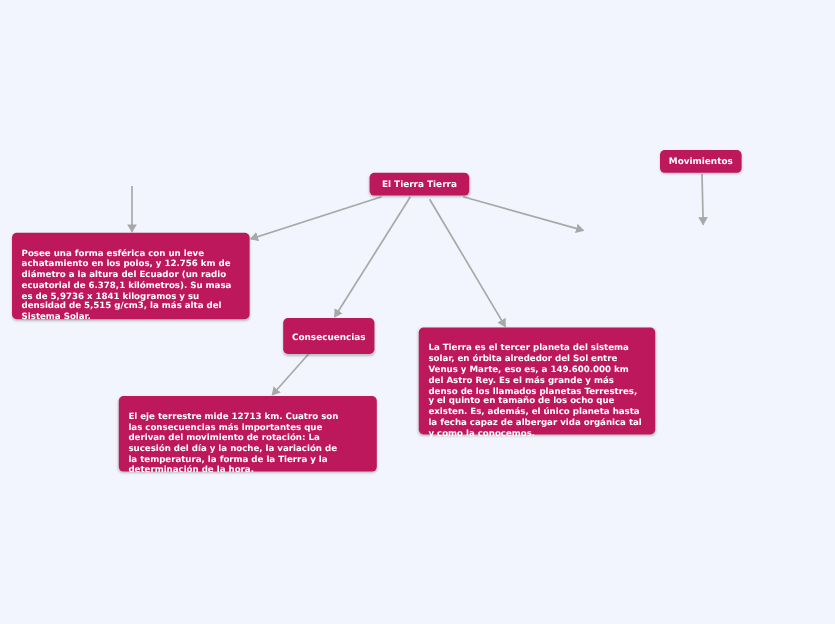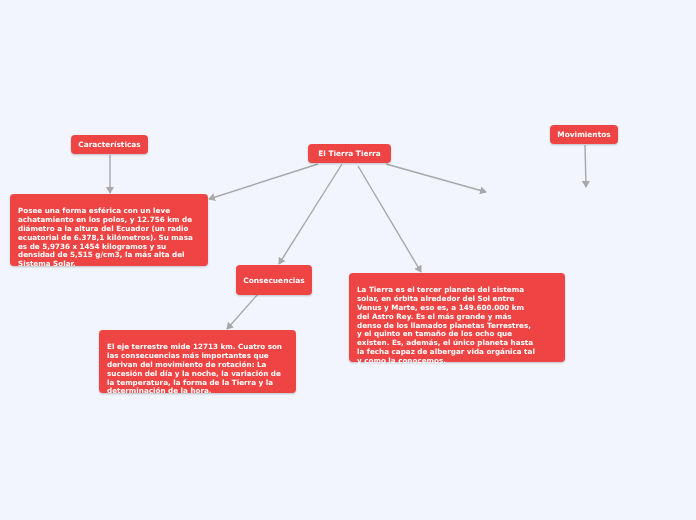--- a/index.html
+++ b/index.html
@@ -17,21 +17,21 @@
       height: 520px;
     }
     svg.links {
       position: absolute;
       left: 0; top: 0;
       width: 696px; height: 520px;
       pointer-events: none;
     }
     .node {
       position: absolute;
-      background: #ef4444;
+      background: #be185d;
       color: #ffffff;
       border-radius: 4px;
       box-shadow: 0 0 0 1px rgba(255,255,255,0.15), 0 1px 2px rgba(0,0,0,0.25);
       box-sizing: border-box;
       font-weight: bold;
     }
     .node.label {
       display: flex;
       align-items: center;
       justify-content: center;
@@ -71,50 +71,47 @@
       <line x1="585" y1="145" x2="586" y2="187" marker-end="url(#arrow)"></line>
 
       <line x1="266" y1="285" x2="227" y2="329" marker-end="url(#arrow)"></line>
     </g>
   </svg>
 
   <div class="node label" style="left:308px; top:144px; width:83px; height:19px;">
     <span>El Tierra Tierra</span>
   </div>
 
-  <div class="node label" style="left:71px; top:135px; width:77px; height:19px;">
-    <span>Características</span>
-  </div>
   <div class="node text" style="left:10px; top:194px; width:198px; height:72px;">
     <span>Posee una forma esférica con un leve
 achatamiento en los polos, y 12.756 km de
 diámetro a la altura del Ecuador (un radio
 ecuatorial de 6.378,1 kilómetros). Su masa
-es de 5,9736 x 1454 kilogramos y su
+es de 5,9736 x 1841 kilogramos y su
 densidad de 5,515 g/cm3, la más alta del
 Sistema Solar.</span>
   </div>
 
   <div class="node label" style="left:550px; top:125px; width:68px; height:19px;">
     <span>Movimientos</span>
   </div>
 
   <div class="node label" style="left:236px; top:265px; width:76px; height:30px;">
     <span>Consecuencias</span>
   </div>
-  <div class="node text" style="left:99px; top:330px; width:197px; height:63px;">
+  <div class="node text" style="left:99px; top:330px; width:215px; height:63px;">
     <span>El eje terrestre mide 12713 km. Cuatro son
 las consecuencias más importantes que
 derivan del movimiento de rotación: La
 sucesión del día y la noche, la variación de
 la temperatura, la forma de la Tierra y la
 determinación de la hora.</span>
   </div>
 
-  <div class="node text" style="left:349px; top:273px; width:216px; height:89px;">
+  <div class="node text" style="left:349px; top:273px; width:197px; height:89px;">
     <span>La Tierra es el tercer planeta del sistema
 solar, en órbita alrededor del Sol entre
 Venus y Marte, eso es, a 149.600.000 km
 del Astro Rey. Es el más grande y más
 denso de los llamados planetas Terrestres,
 y el quinto en tamaño de los ocho que
 existen. Es, además, el único planeta hasta
 la fecha capaz de albergar vida orgánica tal
 y como la conocemos.</span>
   </div>

